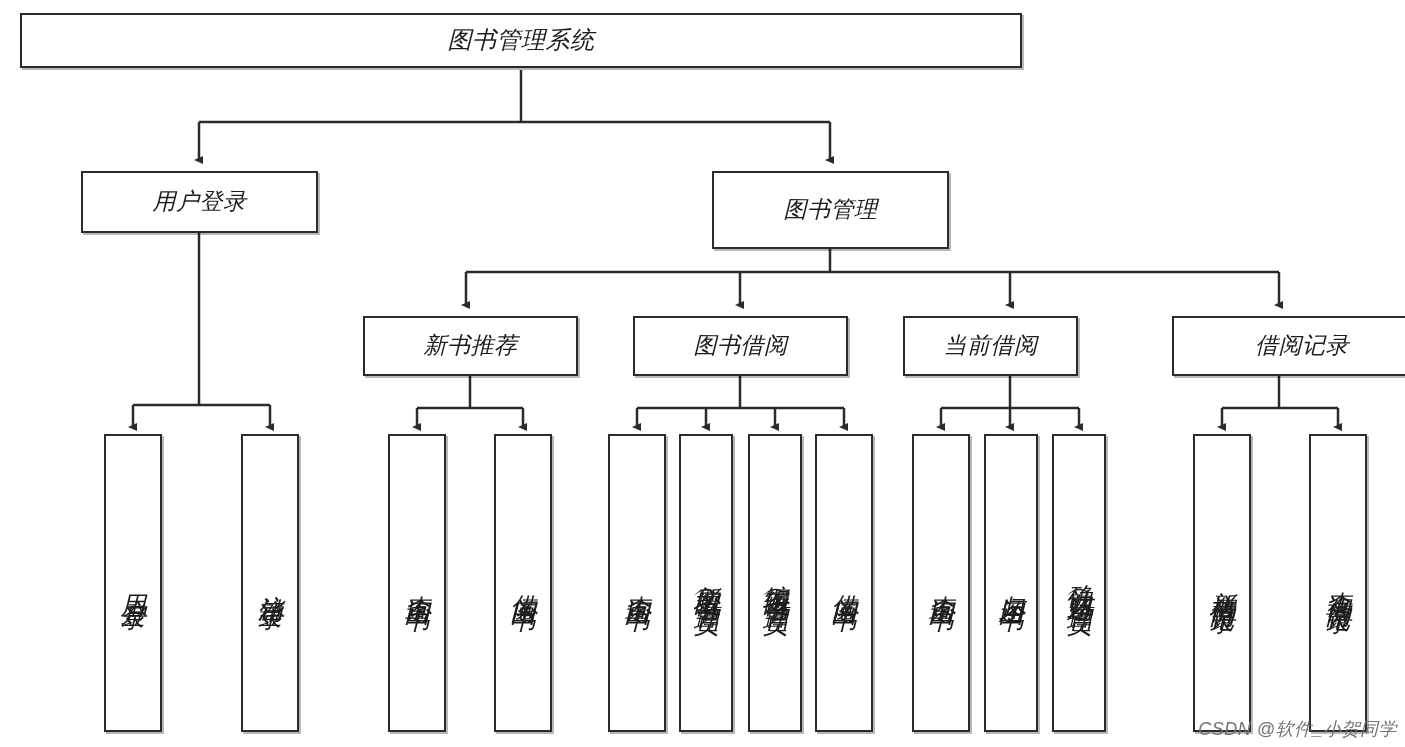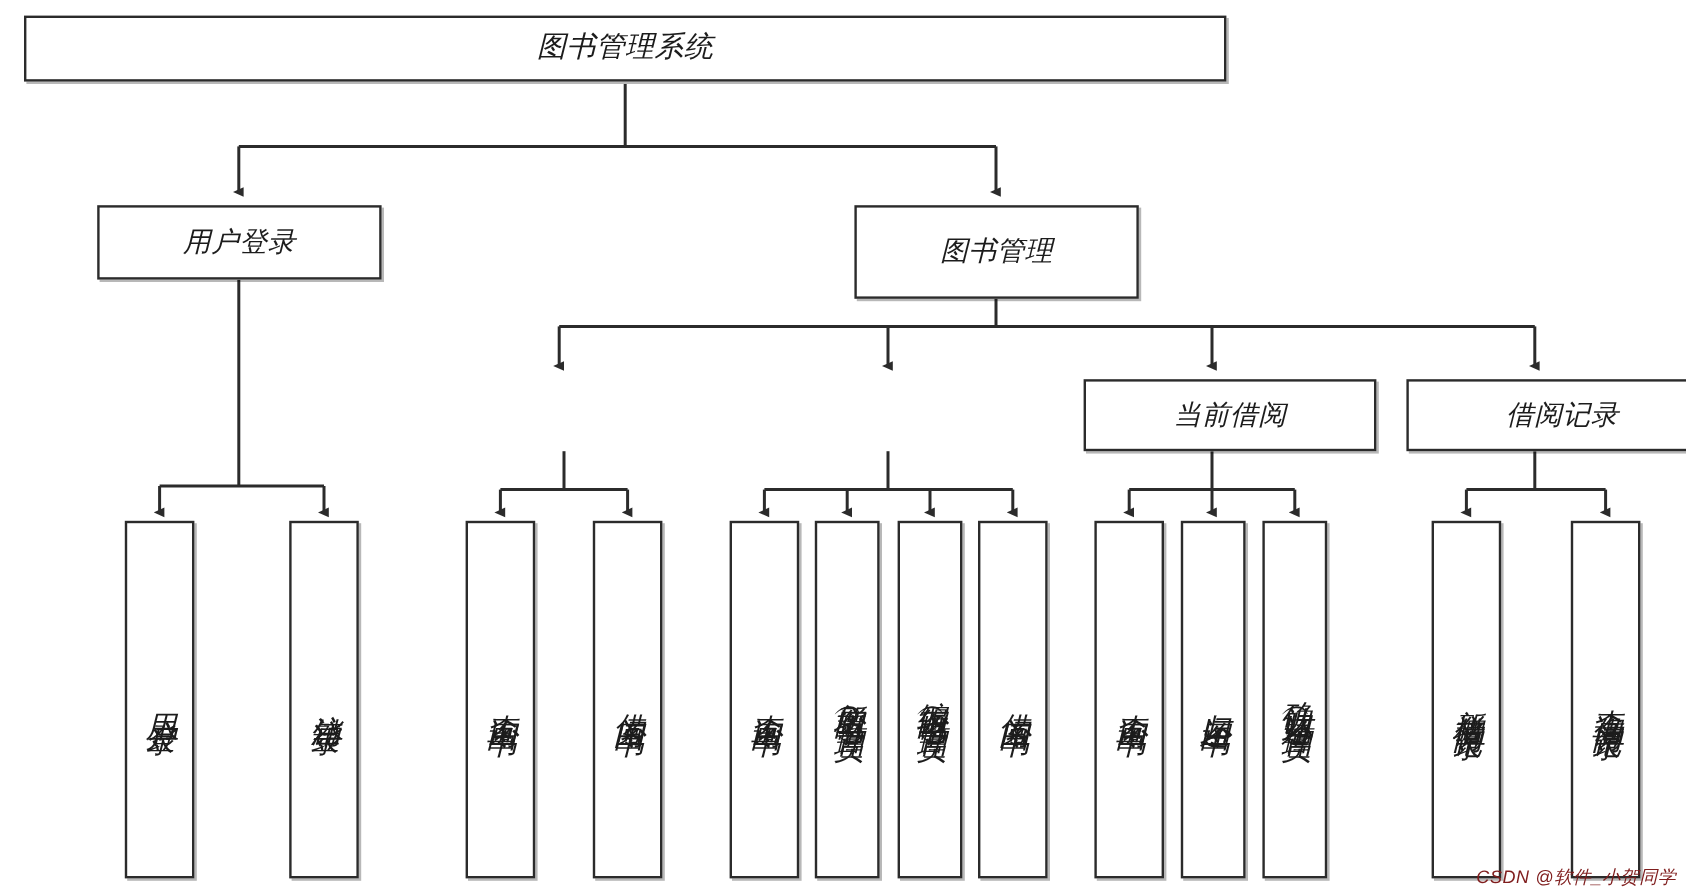--- a/index.html
+++ b/index.html
@@ -59,22 +59,22 @@
     text-orientation: upright;
     font-size: 25px;
     letter-spacing: 4px;
     line-height: 1;
     white-space: nowrap;
   }
   .watermark {
     position: absolute;
     right: 8px;
     bottom: 6px;
-    font-size: 15px;
-    color: #7f1d1d;
+    font-size: 18px;
+    color: #737373;
     letter-spacing: 0.5px;
     white-space: nowrap;
     user-select: none;
   }
 </style>
 </head>
 <body>
 
 <div id="canvas">
 
@@ -133,21 +133,27 @@
     <span class="lbl">图书管理系统</span>
   </div>
 
   <div class="node horiz" style="left:81px; top:171px; width:237px; height:62px;">
     <span class="lbl">用户登录</span>
   </div>
   <div class="node horiz" style="left:712px; top:171px; width:237px; height:78px;">
     <span class="lbl">图书管理</span>
   </div>
 
-  <div class="node horiz" style="left:903px; top:316px; width:244px; height:60px;">
+  <div class="node horiz" style="left:363px; top:316px; width:215px; height:60px;">
+    <span class="lbl">新书推荐</span>
+  </div>
+  <div class="node horiz" style="left:633px; top:316px; width:215px; height:60px;">
+    <span class="lbl">图书借阅</span>
+  </div>
+  <div class="node horiz" style="left:903px; top:316px; width:175px; height:60px;">
     <span class="lbl">当前借阅</span>
   </div>
   <div class="node horiz" style="left:1172px; top:316px; width:260px; height:60px;">
     <span class="lbl">借阅记录</span>
   </div>
 
   <div class="node vert" style="left:104px; top:434px; width:58px; height:298px;">
     <span class="lbl">用户登录</span>
   </div>
   <div class="node vert" style="left:241px; top:434px; width:58px; height:298px;">

